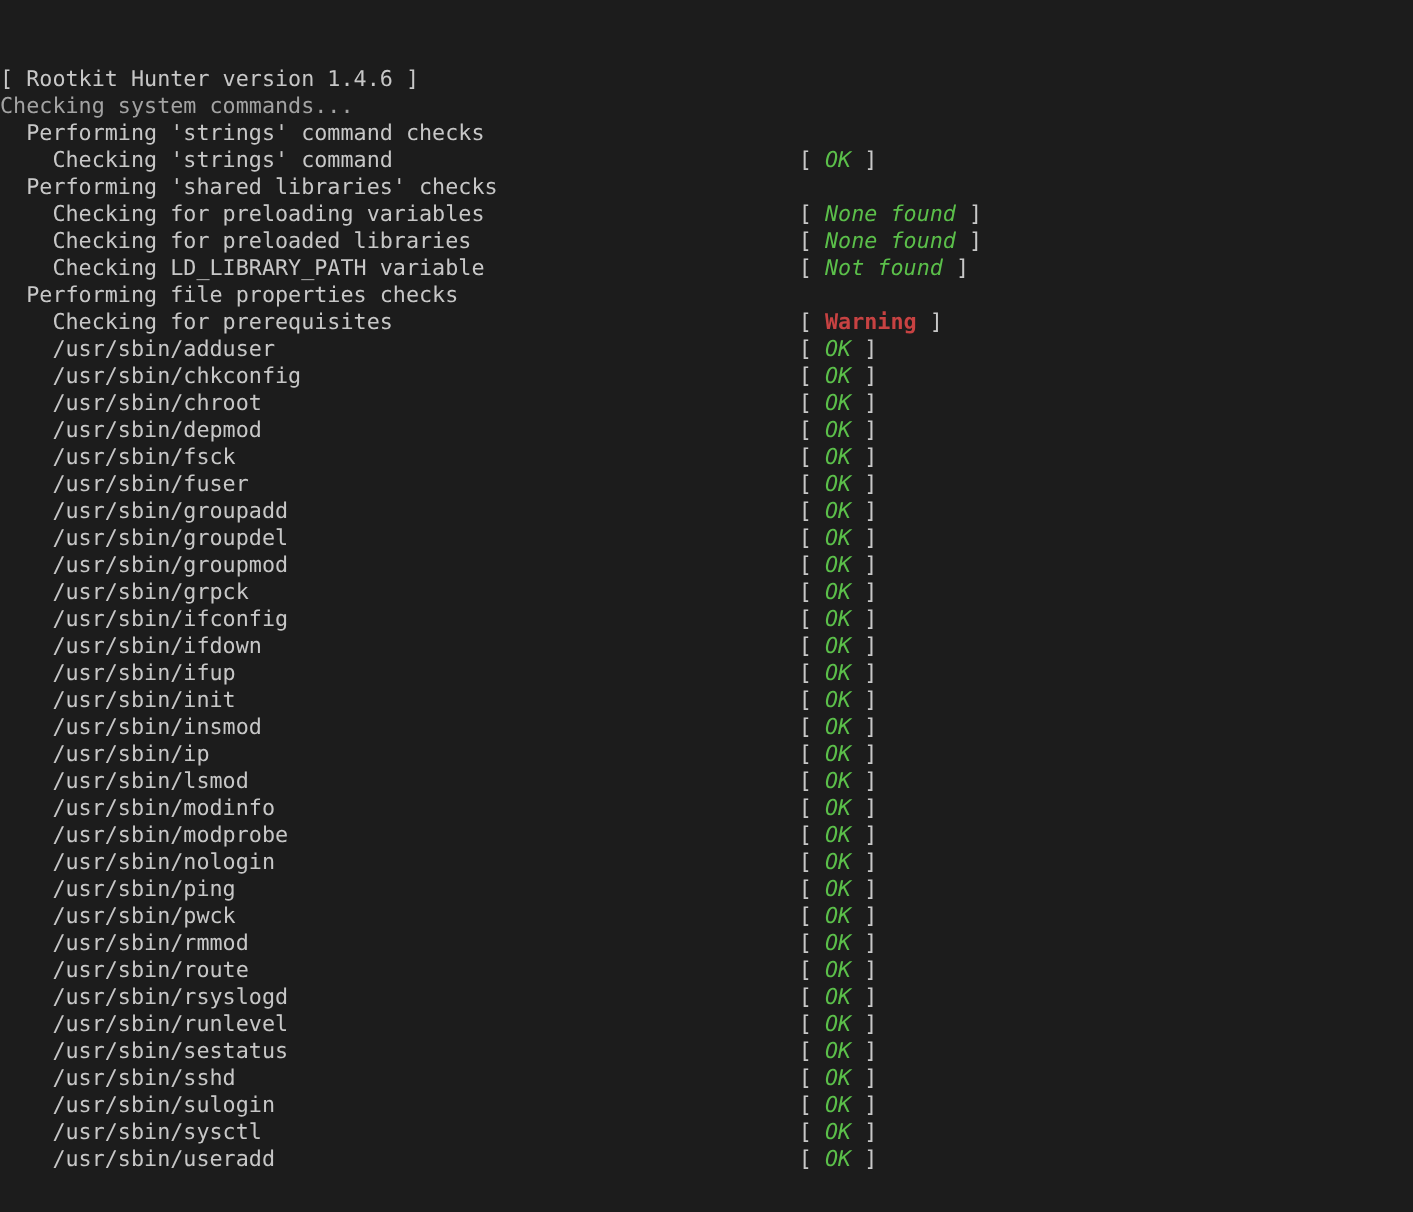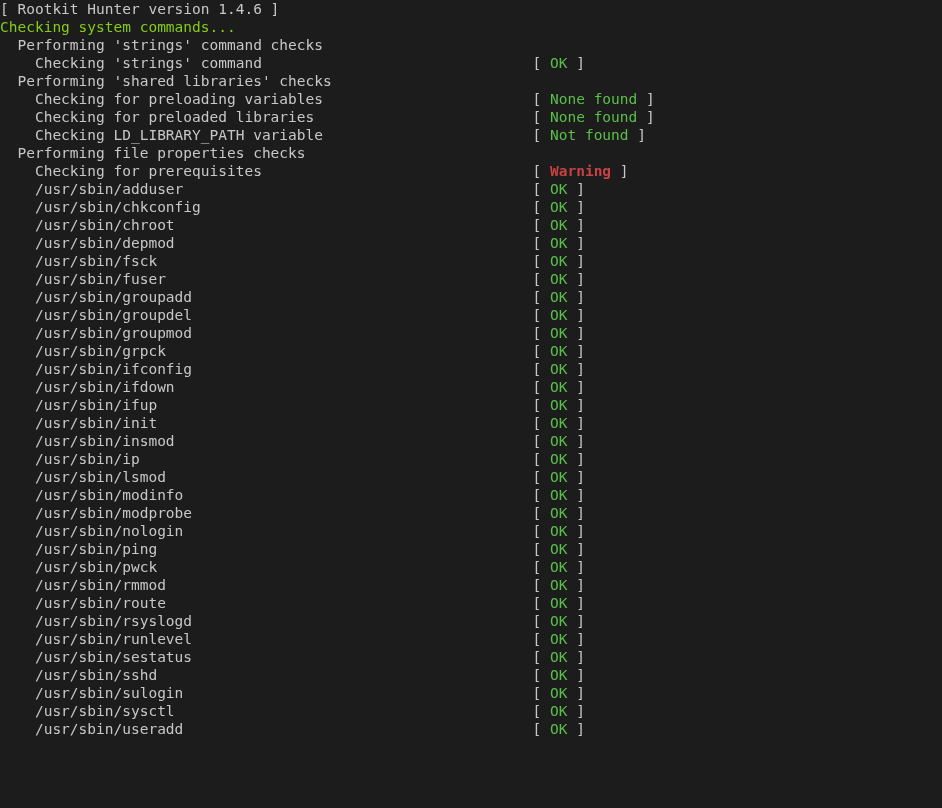--- a/index.html
+++ b/index.html
@@ -10,23 +10,24 @@
     font-family: "DejaVu Sans Mono", "Liberation Mono", "Consolas", monospace;
     font-size: 14.5px;
     line-height: 18px;
     width: 942px;
     height: 808px;
     overflow: hidden;
   }
   .term {
     white-space: pre;
     padding: 0;
+    margin-top: 44px;
   }
-  .teal { color: #84cc16; }
-  .green { color: #5bbf4a; }
+  .teal { color: #a3a3a3; }
+  .green { color: #5bbf4a; font-style: italic; }
   .red { color: #c74242; font-weight: bold; }
   .gray { color: #c7c7c7; }
   .row { display: block; }
 </style>
 </head>
 <body>
 
 <div class="term" id="terminal"><div class="row"><span class="gray">[ Rootkit Hunter version 1.4.6 ]</span></div><div class="row"></div><div class="row"><span class="teal">Checking system commands...</span></div><div class="row"></div><div class="row"><span class="gray">  Performing 'strings' command checks</span></div><div class="row"><span class="gray">    Checking 'strings' command                               </span><span class="gray">[ </span><span class="green">OK</span><span class="gray"> ]</span></div><div class="row"></div><div class="row"><span class="gray">  Performing 'shared libraries' checks</span></div><div class="row"><span class="gray">    Checking for preloading variables                        </span><span class="gray">[ </span><span class="green">None found</span><span class="gray"> ]</span></div><div class="row"><span class="gray">    Checking for preloaded libraries                         </span><span class="gray">[ </span><span class="green">None found</span><span class="gray"> ]</span></div><div class="row"><span class="gray">    Checking LD_LIBRARY_PATH variable                        </span><span class="gray">[ </span><span class="green">Not found</span><span class="gray"> ]</span></div><div class="row"></div><div class="row"><span class="gray">  Performing file properties checks</span></div><div class="row"><span class="gray">    Checking for prerequisites                               </span><span class="gray">[ </span><span class="red">Warning</span><span class="gray"> ]</span></div><div class="row"><span class="gray">    /usr/sbin/adduser                                        </span><span class="gray">[ </span><span class="green">OK</span><span class="gray"> ]</span></div><div class="row"><span class="gray">    /usr/sbin/chkconfig                                      </span><span class="gray">[ </span><span class="green">OK</span><span class="gray"> ]</span></div><div class="row"><span class="gray">    /usr/sbin/chroot                                         </span><span class="gray">[ </span><span class="green">OK</span><span class="gray"> ]</span></div><div class="row"><span class="gray">    /usr/sbin/depmod                                         </span><span class="gray">[ </span><span class="green">OK</span><span class="gray"> ]</span></div><div class="row"><span class="gray">    /usr/sbin/fsck                                           </span><span class="gray">[ </span><span class="green">OK</span><span class="gray"> ]</span></div><div class="row"><span class="gray">    /usr/sbin/fuser                                          </span><span class="gray">[ </span><span class="green">OK</span><span class="gray"> ]</span></div><div class="row"><span class="gray">    /usr/sbin/groupadd                                       </span><span class="gray">[ </span><span class="green">OK</span><span class="gray"> ]</span></div><div class="row"><span class="gray">    /usr/sbin/groupdel                                       </span><span class="gray">[ </span><span class="green">OK</span><span class="gray"> ]</span></div><div class="row"><span class="gray">    /usr/sbin/groupmod                                       </span><span class="gray">[ </span><span class="green">OK</span><span class="gray"> ]</span></div><div class="row"><span class="gray">    /usr/sbin/grpck                                          </span><span class="gray">[ </span><span class="green">OK</span><span class="gray"> ]</span></div><div class="row"><span class="gray">    /usr/sbin/ifconfig                                       </span><span class="gray">[ </span><span class="green">OK</span><span class="gray"> ]</span></div><div class="row"><span class="gray">    /usr/sbin/ifdown                                         </span><span class="gray">[ </span><span class="green">OK</span><span class="gray"> ]</span></div><div class="row"><span class="gray">    /usr/sbin/ifup                                           </span><span class="gray">[ </span><span class="green">OK</span><span class="gray"> ]</span></div><div class="row"><span class="gray">    /usr/sbin/init                                           </span><span class="gray">[ </span><span class="green">OK</span><span class="gray"> ]</span></div><div class="row"><span class="gray">    /usr/sbin/insmod                                         </span><span class="gray">[ </span><span class="green">OK</span><span class="gray"> ]</span></div><div class="row"><span class="gray">    /usr/sbin/ip                                             </span><span class="gray">[ </span><span class="green">OK</span><span class="gray"> ]</span></div><div class="row"><span class="gray">    /usr/sbin/lsmod                                          </span><span class="gray">[ </span><span class="green">OK</span><span class="gray"> ]</span></div><div class="row"><span class="gray">    /usr/sbin/modinfo                                        </span><span class="gray">[ </span><span class="green">OK</span><span class="gray"> ]</span></div><div class="row"><span class="gray">    /usr/sbin/modprobe                                       </span><span class="gray">[ </span><span class="green">OK</span><span class="gray"> ]</span></div><div class="row"><span class="gray">    /usr/sbin/nologin                                        </span><span class="gray">[ </span><span class="green">OK</span><span class="gray"> ]</span></div><div class="row"><span class="gray">    /usr/sbin/ping                                           </span><span class="gray">[ </span><span class="green">OK</span><span class="gray"> ]</span></div><div class="row"><span class="gray">    /usr/sbin/pwck                                           </span><span class="gray">[ </span><span class="green">OK</span><span class="gray"> ]</span></div><div class="row"><span class="gray">    /usr/sbin/rmmod                                          </span><span class="gray">[ </span><span class="green">OK</span><span class="gray"> ]</span></div><div class="row"><span class="gray">    /usr/sbin/route                                          </span><span class="gray">[ </span><span class="green">OK</span><span class="gray"> ]</span></div><div class="row"><span class="gray">    /usr/sbin/rsyslogd                                       </span><span class="gray">[ </span><span class="green">OK</span><span class="gray"> ]</span></div><div class="row"><span class="gray">    /usr/sbin/runlevel                                       </span><span class="gray">[ </span><span class="green">OK</span><span class="gray"> ]</span></div><div class="row"><span class="gray">    /usr/sbin/sestatus                                       </span><span class="gray">[ </span><span class="green">OK</span><span class="gray"> ]</span></div><div class="row"><span class="gray">    /usr/sbin/sshd                                           </span><span class="gray">[ </span><span class="green">OK</span><span class="gray"> ]</span></div><div class="row"><span class="gray">    /usr/sbin/sulogin                                        </span><span class="gray">[ </span><span class="green">OK</span><span class="gray"> ]</span></div><div class="row"><span class="gray">    /usr/sbin/sysctl                                         </span><span class="gray">[ </span><span class="green">OK</span><span class="gray"> ]</span></div><div class="row"><span class="gray">    /usr/sbin/useradd                                        </span><span class="gray">[ </span><span class="green">OK</span><span class="gray"> ]</span></div></div>
 
 </body></html>

